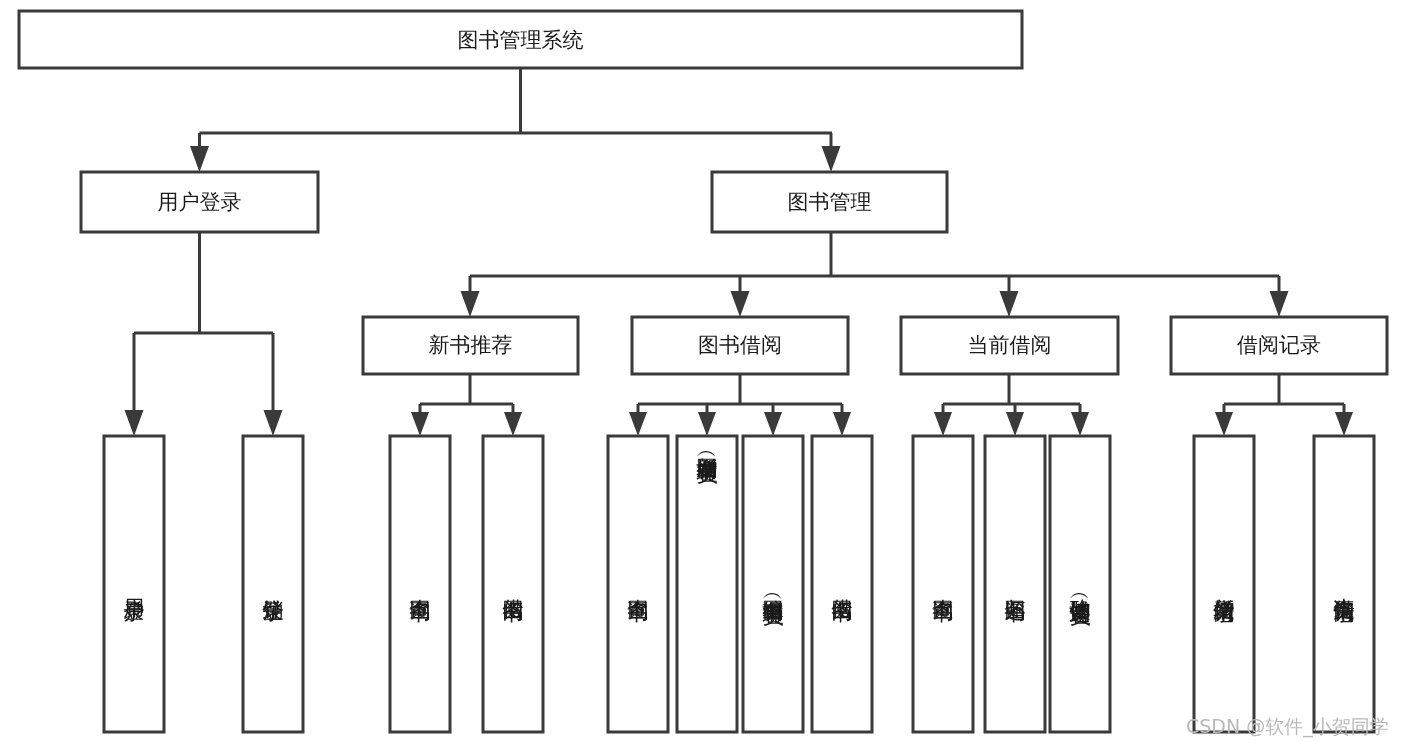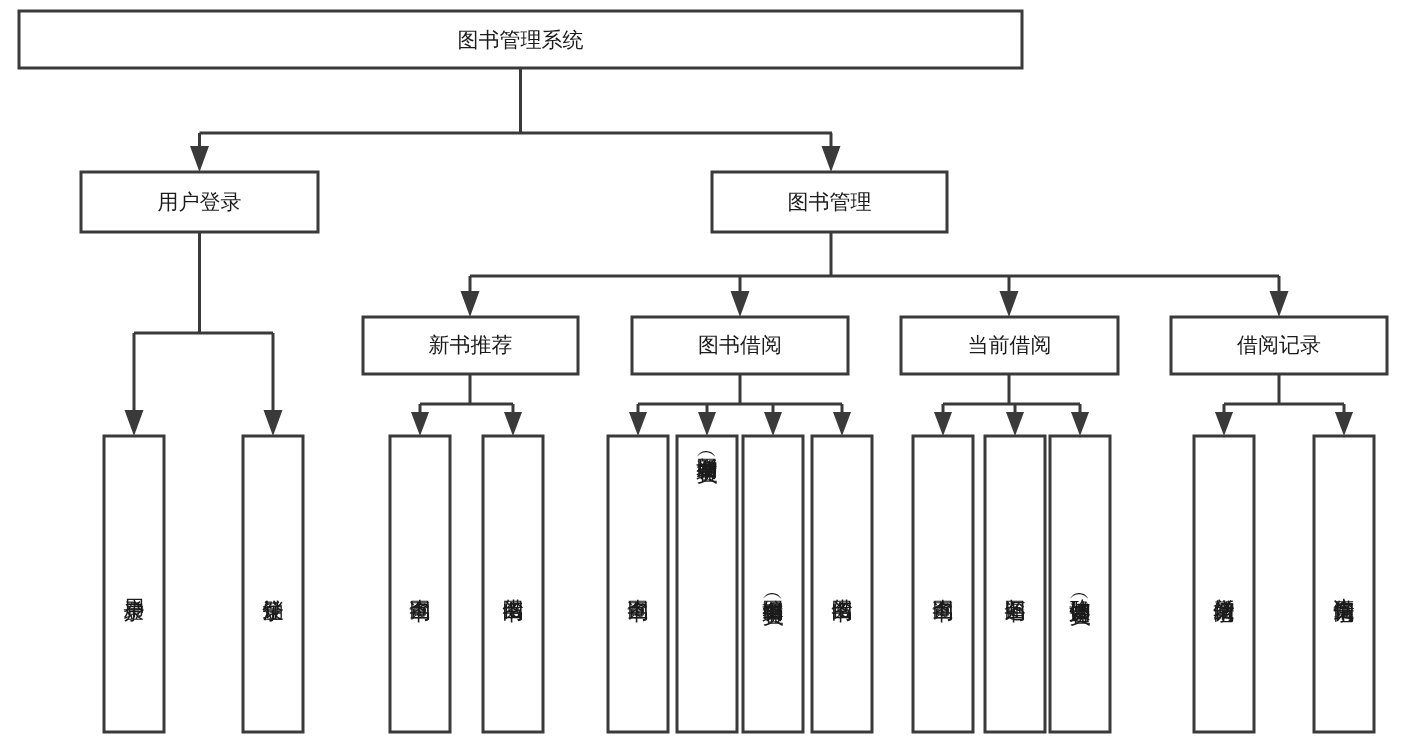--- a/index.html
+++ b/index.html
@@ -225,14 +225,15 @@
   <div class="leaf-label" style="left: 913px; top: 436px; width: 60px; height: 296px; display: flex; align-items: center; justify-content: center;">查询图书</div>
 
   <div class="leaf-label" style="left: 985px; top: 436px; width: 60px; height: 296px; display: flex; align-items: center; justify-content: center;">归还图书</div>
 
   <div class="leaf-label" style="left: 1050px; top: 440px; width: 60px; height: 292px; display: flex; align-items: center; justify-content: center;">确认归还（管理员）</div>
 
   <div class="leaf-label" style="left: 1194px; top: 436px; width: 60px; height: 296px; display: flex; align-items: center; justify-content: center;">新增借阅记录</div>
 
   <div class="leaf-label" style="left: 1314px; top: 436px; width: 60px; height: 296px; display: flex; align-items: center; justify-content: center;">查询借阅记录</div>
 
+  <div class="watermark">CSDN @软件_小贺同学</div>
 
 </div>
 
 </body></html>

